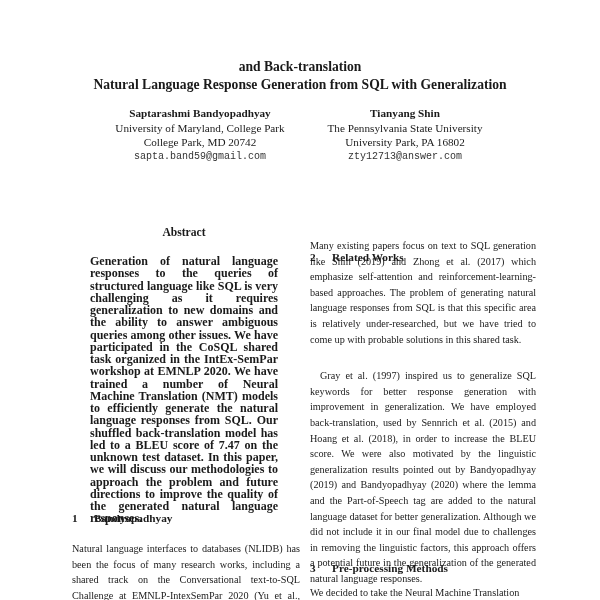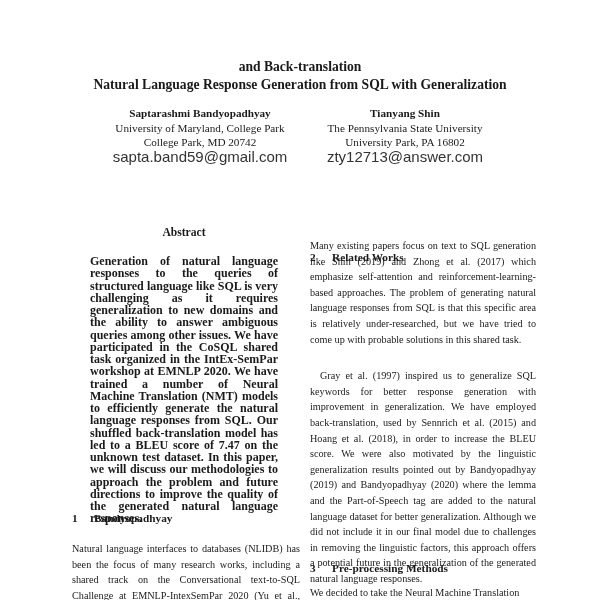--- a/index.html
+++ b/index.html
@@ -1,20 +1,20 @@
 <!DOCTYPE html>
 <html><head>
 <meta charset="utf-8">
 <style>
   html, body { margin: 0; padding: 0; background: #ffffff; }
   body { width: 600px; height: 600px; overflow: hidden; position: relative; color: #1a1a1a; font-family: "Liberation Serif", serif; }
   .title { position: absolute; left: 40px; top: 58px; width: 520px; text-align: center; font-weight: bold; font-size: 13.6px; line-height: 18px; }
   .author { position: absolute; top: 106px; text-align: center; font-size: 11.2px; line-height: 14.6px; }
   .author .name { font-weight: bold; }
-  .author .email { font-family: Liberation Sans, sans-serif; font-size: 15px; color: #333; }
+  .author .email { font-family: Liberation Mono, monospace; font-size: 10px; color: #333; }
   .a1 { left: 100px; width: 200px; }
   .a2 { left: 305px; width: 200px; }
   .abs-head { position: absolute; left: 72px; top: 214px; width: 224px; text-align: center; font-weight: bold; font-size: 11.6px; margin-top: 12px; }
   .abs-body { position: absolute; left: 90px; top: 255px; width: 188px; font-size: 12px; line-height: 12.25px; text-align: justify; hyphens: auto; font-weight: bold; }
   .sec-head { position: absolute; font-weight: bold; font-size: 11.3px; }
   .sec-head .num { display: inline-block; width: 22px; }
   .col-body { position: absolute; font-size: 10.2px; line-height: 15.6px; text-align: justify; }
   .col-body p { margin: 0; }
   .col-body p.indent { text-indent: 10px; margin-top: 21px; }
   .left { left: 72px; width: 228px; }

